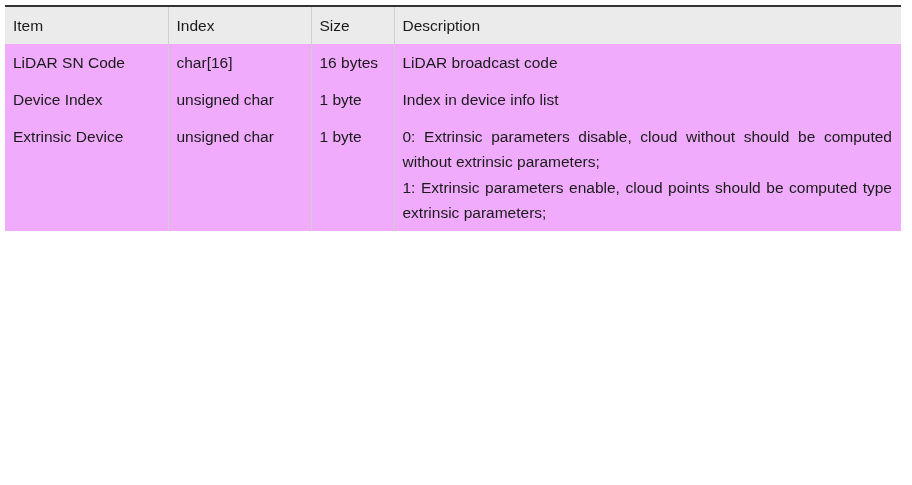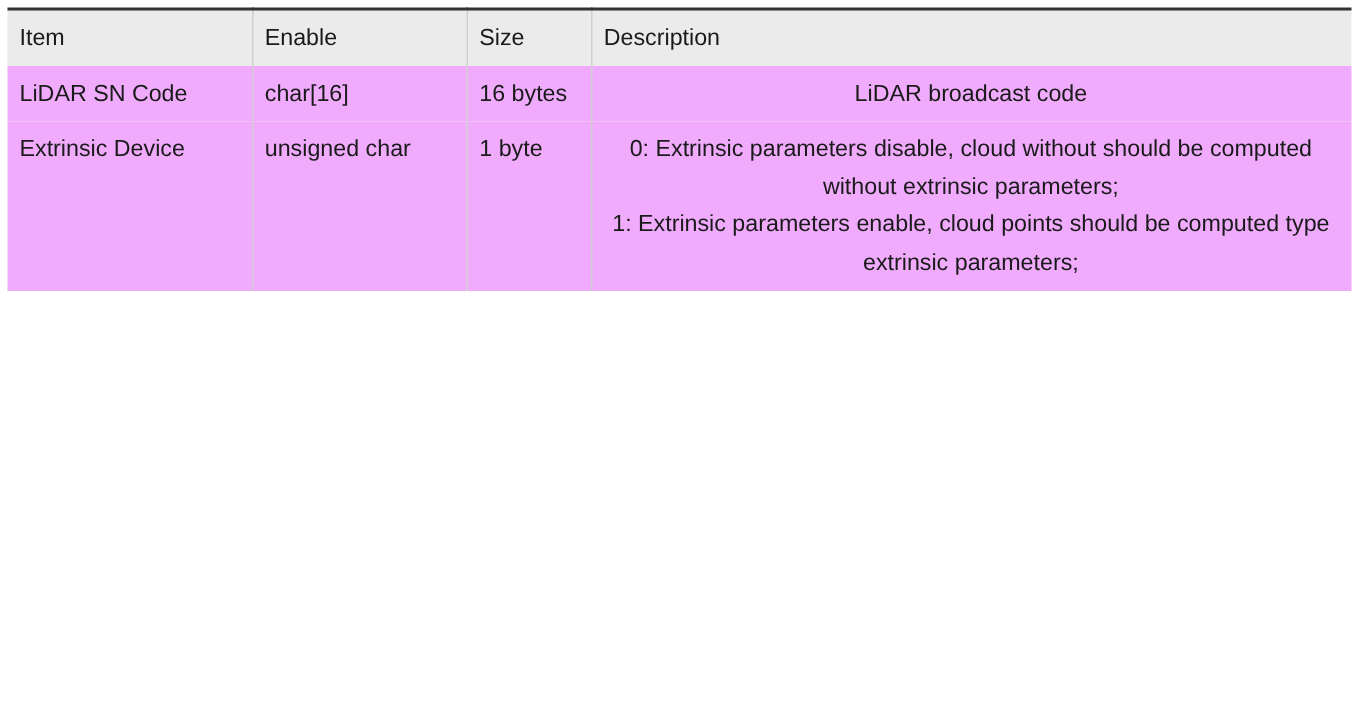--- a/index.html
+++ b/index.html
@@ -60,53 +60,61 @@
   tr.band-gray > td { background: #ebebeb; }
   tr.band-white > td { background: #f0abfc; }
 
   td.mid { vertical-align: middle; }
 
   .desc-justify {
     text-align: justify;
     text-justify: inter-word;
   }
 
-  .stack-line { display: block; text-align: center; }
+  .stack-line { display: block; }
 </style>
 </head>
 <body>
 
 <div class="table-wrap">
   <table class="spec">
     <colgroup>
       <col class="c-item">
         <col class="c-format">
         <col class="c-size">
         <col class="c-desc">
     </colgroup>
     <thead>
       <tr>
         <th>Item</th>
-        <th>Enable</th>
+        <th>Index</th>
         <th>Size</th>
         <th>Description</th>
       </tr>
     </thead>
     <tbody>
 
       <tr class="band-white">
         <td>LiDAR SN Code</td>
         <td>char[16]</td>
         <td>16 bytes</td>
         <td>
           <span class="stack-line">LiDAR broadcast code</span>
         </td>
       </tr>
 
 
+      <tr class="band-white">
+        <td>Device Index</td>
+        <td>unsigned char</td>
+        <td>1 byte</td>
+        <td>
+          <span class="stack-line">Index in device info list</span>
+        </td>
+      </tr>
 
 
       <tr class="band-white">
         <td class="mid">Extrinsic Device</td>
         <td class="mid">unsigned char</td>
         <td class="mid">1 byte</td>
         <td>
           <span class="stack-line desc-justify">0: Extrinsic parameters disable, cloud without should be computed without extrinsic parameters;</span>
           <span class="stack-line desc-justify">1: Extrinsic parameters enable, cloud points should be computed type extrinsic parameters;</span>
         </td>

